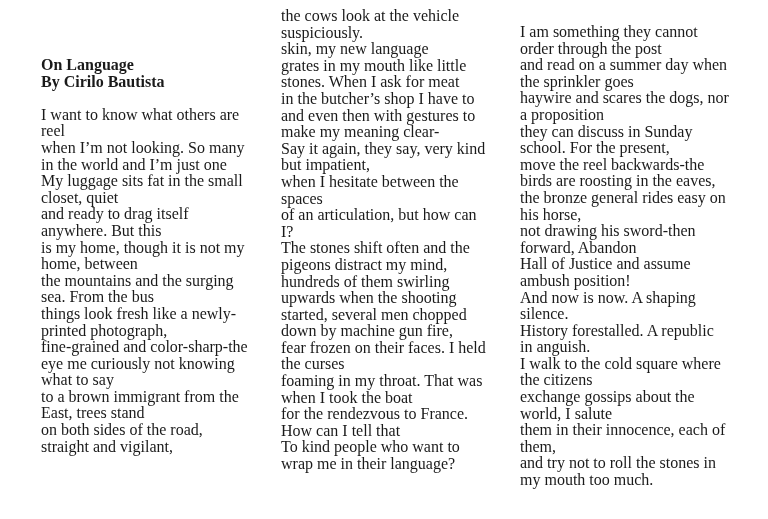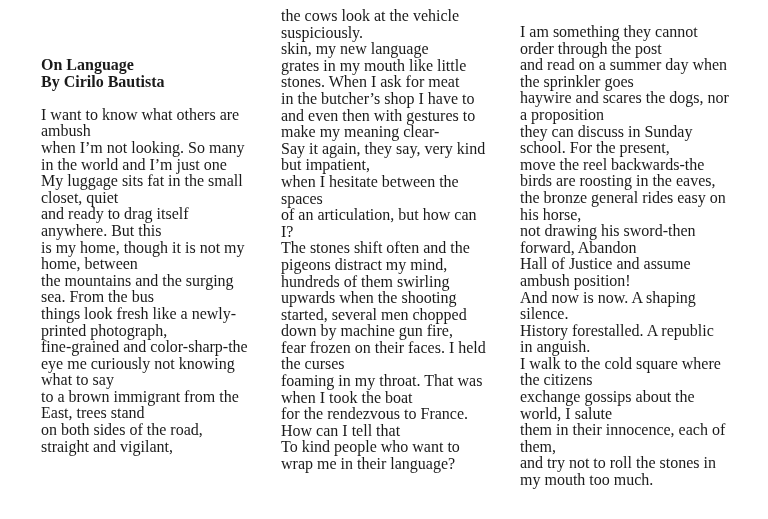--- a/index.html
+++ b/index.html
@@ -15,21 +15,21 @@
 </style>
 </head>
 <body>
 
 <div class="col col1">
   <div class="title line">On Language</div>
   <div class="title line">By Cirilo Bautista</div>
   <div class="gap"></div>
   <div id="c0">
       <div class="line">I want to know what others are</div>
-      <div class="line">ambush</div>
+      <div class="line">reel</div>
       <div class="line">when I’m not looking. So many</div>
       <div class="line">in the world and I’m just one</div>
       <div class="line">My luggage sits fat in the small</div>
       <div class="line">closet, quiet</div>
       <div class="line">and ready to drag itself</div>
       <div class="line">anywhere. But this</div>
       <div class="line">is my home, though it is not my</div>
       <div class="line">home, between</div>
       <div class="line">the mountains and the surging</div>
       <div class="line">sea. From the bus</div>

